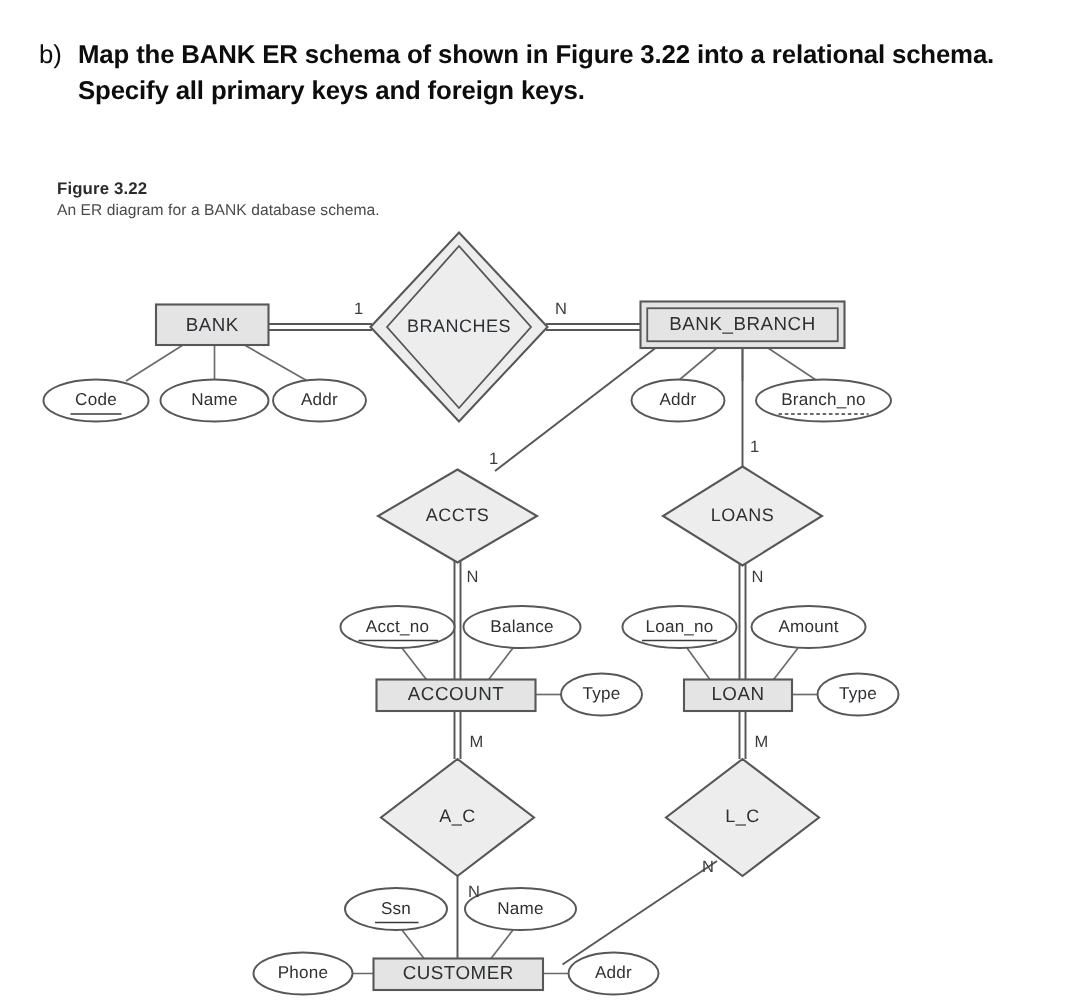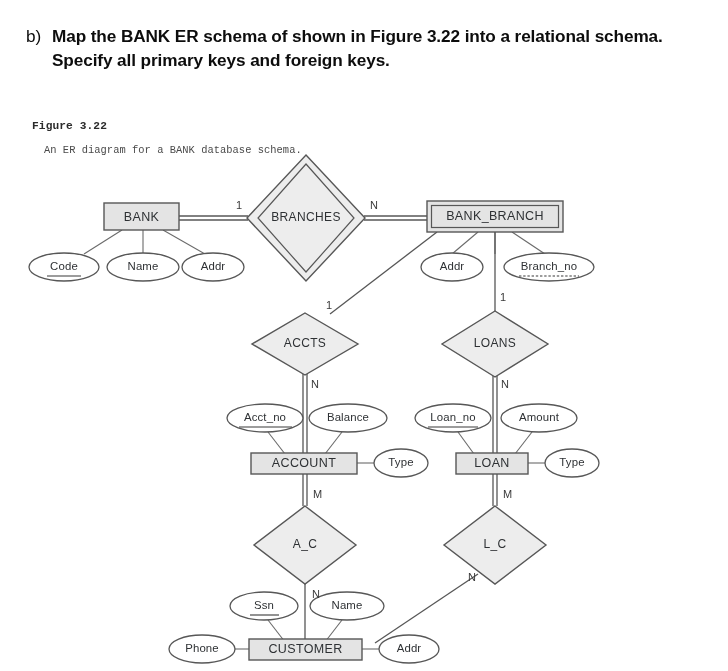--- a/index.html
+++ b/index.html
@@ -9,27 +9,27 @@
     color:#121212;
   }
   .question{
     position:absolute;left:26px;top:24px;width:672px;
     font-size:17.2px;line-height:1.42;color:#0d0d0d;
     font-weight:400;letter-spacing:-0.1px;
   }
   .q-row{display:flex;align-items:flex-start;}
   .q-marker{flex:0 0 auto;width:26px;}
   .q-body{flex:1 1 auto;font-weight:bold;}
-  .fig-block{position:absolute;left:32px;top:120px;font-family:Liberation Mono, monospace;}
+  .fig-block{position:absolute;left:38px;top:120px;}
   .fig-title{
     font-size:11.2px;font-weight:bold;color:#2b2b2b;letter-spacing:.1px;
     margin:0 0 3px 0;
   }
   .fig-caption{
-    font-size:10.4px;color:#4a4a4a;letter-spacing:.05px;margin:12px;
+    font-size:10.4px;color:#4a4a4a;letter-spacing:.05px;margin:0;
   }
   .diagram-wrap{position:absolute;left:0;top:150px;width:728px;height:521px;}
   svg{display:block;}
   .ent-txt,.rel-txt,.attr-txt{
     font-family:"Liberation Sans","DejaVu Sans",sans-serif;
     fill:#2e3134;text-anchor:middle;dominant-baseline:middle;
   }
   .ent-txt{font-size:12.5px;letter-spacing:.35px;}
   .rel-txt{font-size:12px;letter-spacing:.35px;}
   .attr-txt{font-size:11.4px;letter-spacing:.15px;}

